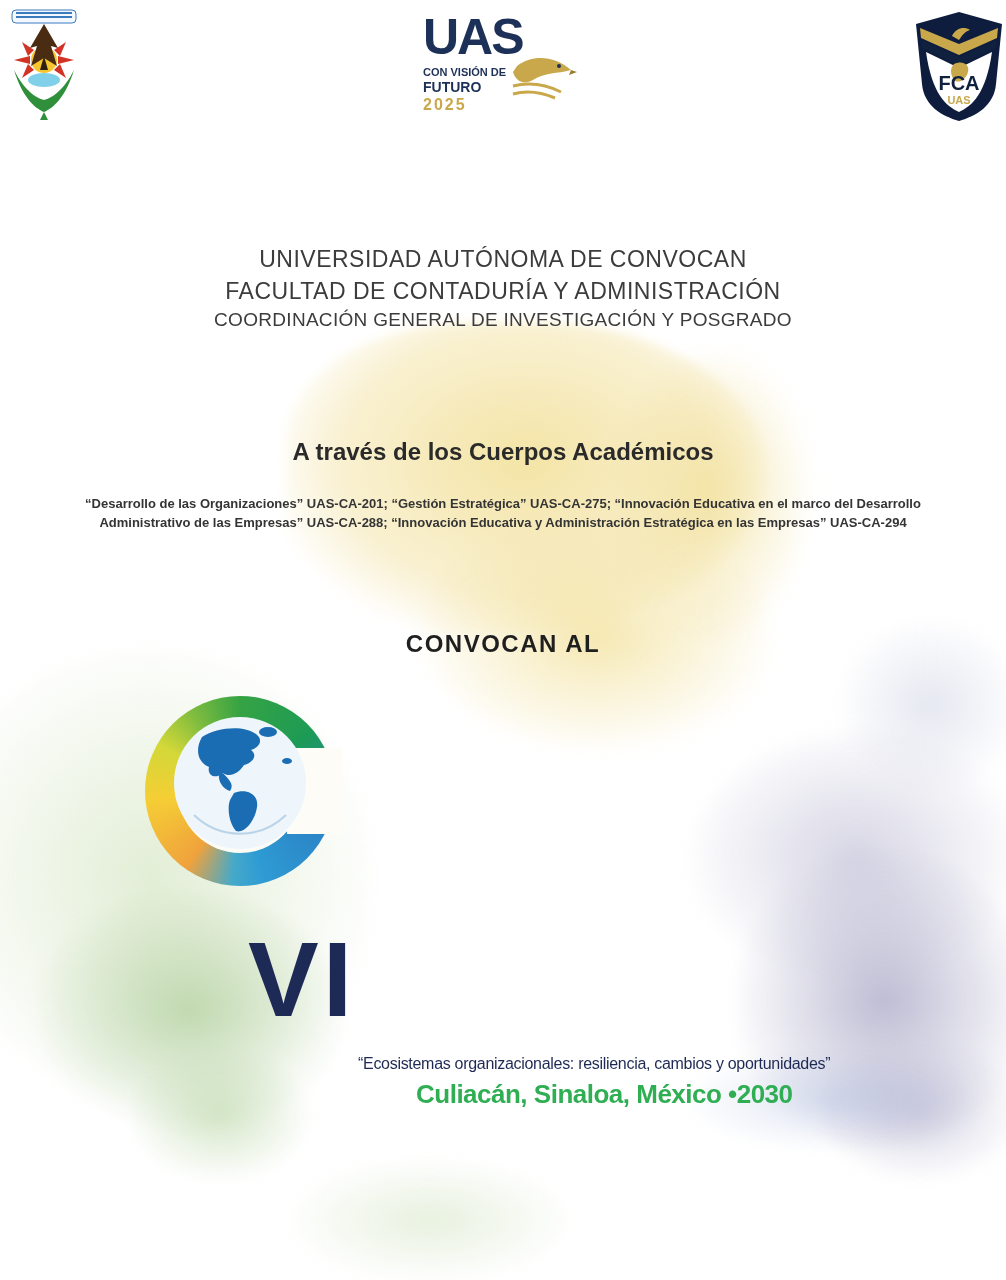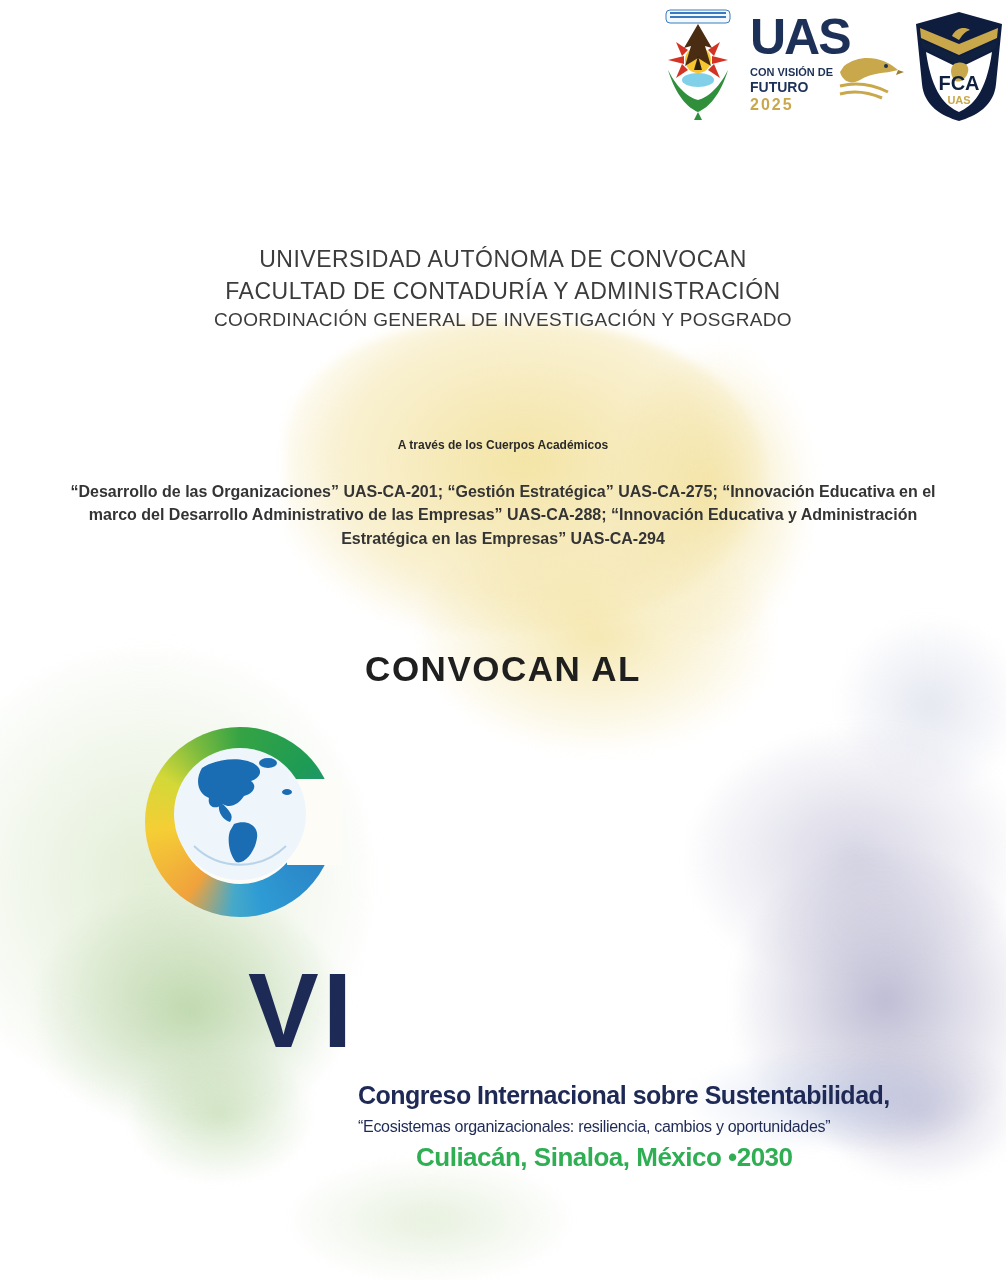--- a/index.html
+++ b/index.html
@@ -33,28 +33,28 @@
   .b-green3{left:130px;top:1050px;width:180px;height:130px;border-radius:50%;
     background:radial-gradient(ellipse,rgba(172,206,148,.5) 0%,rgba(172,206,148,0) 75%);filter:blur(6px);}
   .b-green4{left:290px;top:1160px;width:280px;height:120px;border-radius:50%;
     background:radial-gradient(ellipse,rgba(212,229,196,.55) 0%,rgba(212,229,196,0) 75%);filter:blur(8px);}
   .b-bluewave{left:690px;top:1050px;width:280px;height:100px;border-radius:50%;
     background:radial-gradient(ellipse,rgba(148,168,214,.30) 0%,rgba(148,168,214,0) 75%);filter:blur(6px);}
 
   .z{position:relative;z-index:1;}
 
   
-  .logos-row{top:8px;left:0;width:100%;display:flex;justify-content:flex-end;align-items:flex-start;gap:6px;}
+  .logos-row{top:8px;left:0;width:100%;display:flex;justify-content:space-between;align-items:flex-start;gap:28px;}
   .uni-lines{top:128px;line-height:1.38;color:#3c3c3c;}
   .uni-l1,.uni-l2{font-size:23px;letter-spacing:.5px;}
   .uni-l3{font-size:19px;letter-spacing:.3px;}
 
-  .through{top:232px;font-size:12px;font-weight:700;color:#2a2a2a;}
-  .bodies{top:260px;left:58px;width:890px;font-size:16px;font-weight:700;color:#343434;line-height:1.48;text-align:center;}
-  .convocan{top:358px;font-size:35px;font-weight:700;color:#1f1f1f;letter-spacing:1.5px;}
+  .through{top:232px;font-size:24px;font-weight:700;color:#2a2a2a;}
+  .bodies{top:260px;left:58px;width:890px;font-size:13px;font-weight:700;color:#343434;line-height:1.48;text-align:center;}
+  .convocan{top:358px;font-size:24px;font-weight:700;color:#1f1f1f;letter-spacing:1.5px;}
 
   
   .ring-wrap{left:145px;top:396px;width:190px;height:190px;}
   .ring{position:absolute;left:0;top:0;width:190px;height:190px;border-radius:50%;
     background:conic-gradient(#35a344 0deg,#1d9b55 50deg,#2b84c6 115deg,#2e9bd4 165deg,#46a9c9 185deg,#f0a23c 215deg,#f5ce35 265deg,#d3d838 300deg,#7cbb3f 330deg,#35a344 360deg);}
   .ring-hole{position:absolute;left:33px;top:33px;width:124px;height:124px;border-radius:50%;background:#fdfcf6;}
   .ring-gap{position:absolute;left:142px;top:52px;width:55px;height:86px;background:#fdfcf6;}
   .globe{position:absolute;left:27px;top:19px;}
   .numeral{left:248px;top:436px;font-size:106px;font-weight:700;color:#1d2a56;letter-spacing:4px;line-height:1;}
 
@@ -145,18 +145,17 @@
       <path d="M30 22 C45 12 72 10 84 19 C92 25 87 33 79 35 C86 40 81 48 72 50 C67 58 58 63 51 58 C43 65 35 60 37 52 C27 48 22 36 30 22 Z" fill="#1a6db3"></path>
       <path d="M51 58 C56 64 63 69 58 76 C51 74 46 66 47 60 Z" fill="#1a6db3"></path>
       <path d="M62 78 C74 73 87 79 85 92 C83 106 72 119 64 116 C57 108 55 93 58 85 Z" fill="#1a6db3"></path>
       <ellipse cx="96" cy="17" rx="9" ry="5" fill="#1a6db3"></ellipse>
       <ellipse cx="115" cy="46" rx="5" ry="3" fill="#1a6db3"></ellipse>
     </svg>
   </div>
   <div class="abs numeral z">VI</div>
 
   <div class="abs congress-title z">
-    <div class="ct-l1">Congreso Internacional sobre Sustentabilidad,</div>
     <div class="ct-tag">“Ecosistemas organizacionales: resiliencia, cambios y oportunidades”</div>
     <div class="ct-loc">Culiacán, Sinaloa, México •2030</div>
   </div>
 
 </div>
 
 </body></html>

